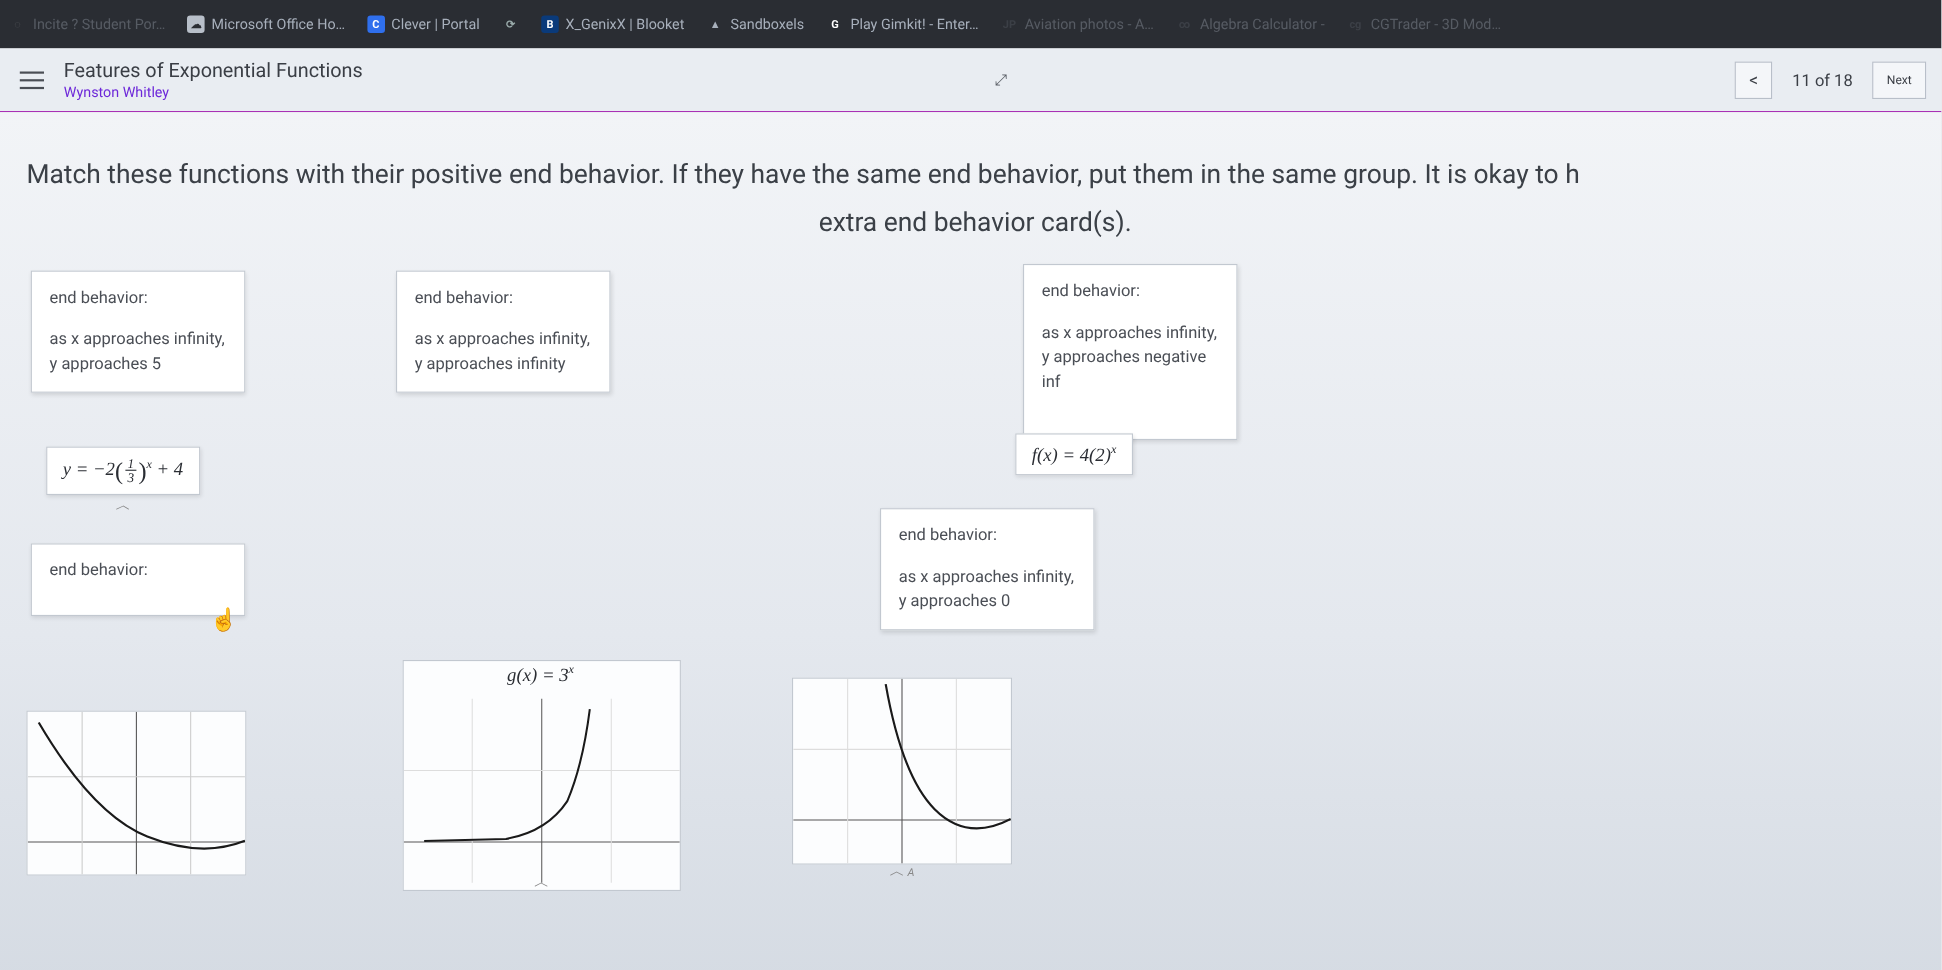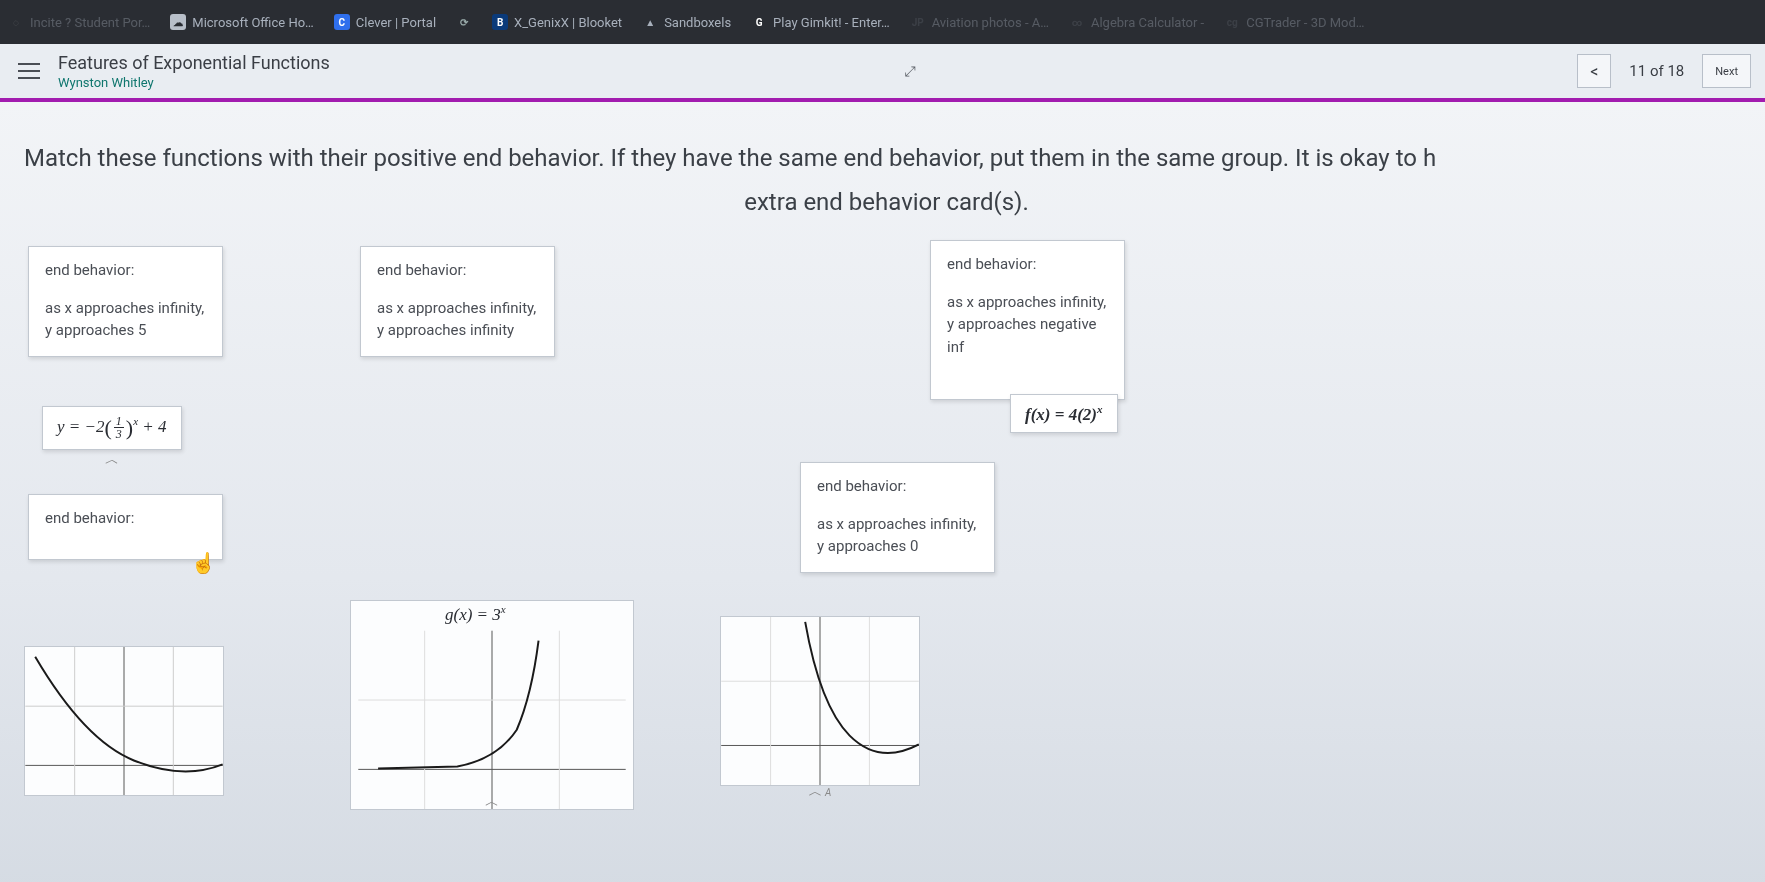--- a/index.html
+++ b/index.html
@@ -29,31 +29,31 @@
 .bm-icon.blooket { background:#0a3a7a; color:#fff; }
 .bm-icon.g { background:transparent; color:#fff; }
 .bm-icon.sandbox { background:transparent; }
 .bm-icon.s { background:transparent; color:#aaa;}
 .bm-icon.faded { opacity:.4; }
 .bm.faded { opacity:.35; }
 
 .app-header {
   height: 58px;
   background: #e9edf2;
-  border-bottom: 4px solid #a21caf;
+  border-bottom: 1px solid #a21caf;
   display: flex;
   align-items: center;
   padding: 0 18px;
   position: relative;
 }
 .menu-icon { width:22px; height:16px; display:flex; flex-direction:column; justify-content:space-between; cursor:pointer; margin-right:18px;}
 .menu-icon span { height:2px; background:#4a4e55; display:block; }
 .title-block { display:flex; flex-direction:column; }
 .title-main { font-size:18px; color:#3a3e45; font-weight:400; }
-.title-sub { font-size:13px; color:#0f766e; margin-top:2px; }
+.title-sub { font-size:13px; color:#6d28d9; margin-top:2px; }
 .expand-icon { position:absolute; left: 910px; top:50%; transform:translate(-50%,-50%); color:#5a5f66; font-size:14px; cursor:pointer;}
 .nav-right { position:absolute; right:14px; top:50%; transform:translateY(-50%); display:flex; align-items:center; gap:8px;}
 .btn { border:1px solid #b8bfc9; background:#f4f6f9; padding:6px 12px; font-size:11px; color:#3a3e45; cursor:pointer; height:34px; display:flex; align-items:center;}
 .btn.chev { width:34px; justify-content:center; font-size:16px;}
 .count-label { font-size:15px; color:#3a3e45; padding:0 10px;}
 
 .content {
   padding: 40px 12px 0 20px;
   background: linear-gradient(180deg, #f2f4f7 0%, #e4e8ee 60%, #d5dbe3 100%);
   height: calc(100% - 90px);
@@ -188,21 +188,21 @@
     <div class="card" style="left:340px; top:0px;">
       <div class="head">end behavior:</div>
       <div class="body">as x approaches infinity, y approaches infinity</div>
     </div>
 
     <div class="card" style="left:910px; top:-6px; height:160px;">
       <div class="head">end behavior:</div>
       <div class="body">as x approaches infinity, y approaches negative inf</div>
     </div>
 
-    <div class="formula-chip" style="left:990px; top:148px;font-weight:bold;">
+    <div class="formula-chip" style="left:903px; top:148px;">
       <span>f(x) = 4(2)</span><sup>x</sup>
     </div>
 
     <div class="formula-chip" style="left:22px; top:160px;">
       <span>y = −2</span><span class="paren">(</span><span class="frac">
           <span class="n">1</span>
           <span class="d">3</span>
         </span><span class="paren">)</span><sup>x</sup><span> + 4</span>
       <div class="chev-handle" style="bottom:-20px;">︿</div>
     </div>
@@ -221,21 +221,21 @@
       <svg viewBox="0 0 200 150">
         <line x1="0" y1="120" x2="200" y2="120" stroke="#555"></line>
         <line x1="100" y1="0" x2="100" y2="150" stroke="#555"></line>
         <line x1="0" y1="60" x2="200" y2="60" stroke="#ccc"></line>
         <line x1="50" y1="0" x2="50" y2="150" stroke="#ccc"></line>
         <line x1="150" y1="0" x2="150" y2="150" stroke="#ccc"></line>
         <path d="M10,10 Q60,95 110,115 T200,119" fill="none" stroke="#1a1a1a" stroke-width="2"></path>
       </svg>
     </div>
 
-    <div class="graph-box" style="left:330px; top:354px; width:284px; height:210px;">
+    <div class="graph-box" style="left:346px; top:354px; width:253px; height:210px;">
       <div class="formula-chip" style="position:absolute; left:90px; top:-2px; border:none; box-shadow:none; background:transparent; padding:4px;">
         <span>g(x) = 3</span><sup>x</sup>
       </div>
       <svg viewBox="0 0 270 210">
         <line x1="0" y1="170" x2="270" y2="170" stroke="#555"></line>
         <line x1="135" y1="30" x2="135" y2="210" stroke="#555"></line>
         <line x1="0" y1="100" x2="270" y2="100" stroke="#ddd"></line>
         <line x1="67" y1="30" x2="67" y2="210" stroke="#ddd"></line>
         <line x1="203" y1="30" x2="203" y2="210" stroke="#ddd"></line>
         <path d="M20,169 L100,167 Q140,160 160,130 Q175,95 182,40" fill="none" stroke="#1a1a1a" stroke-width="2"></path>

